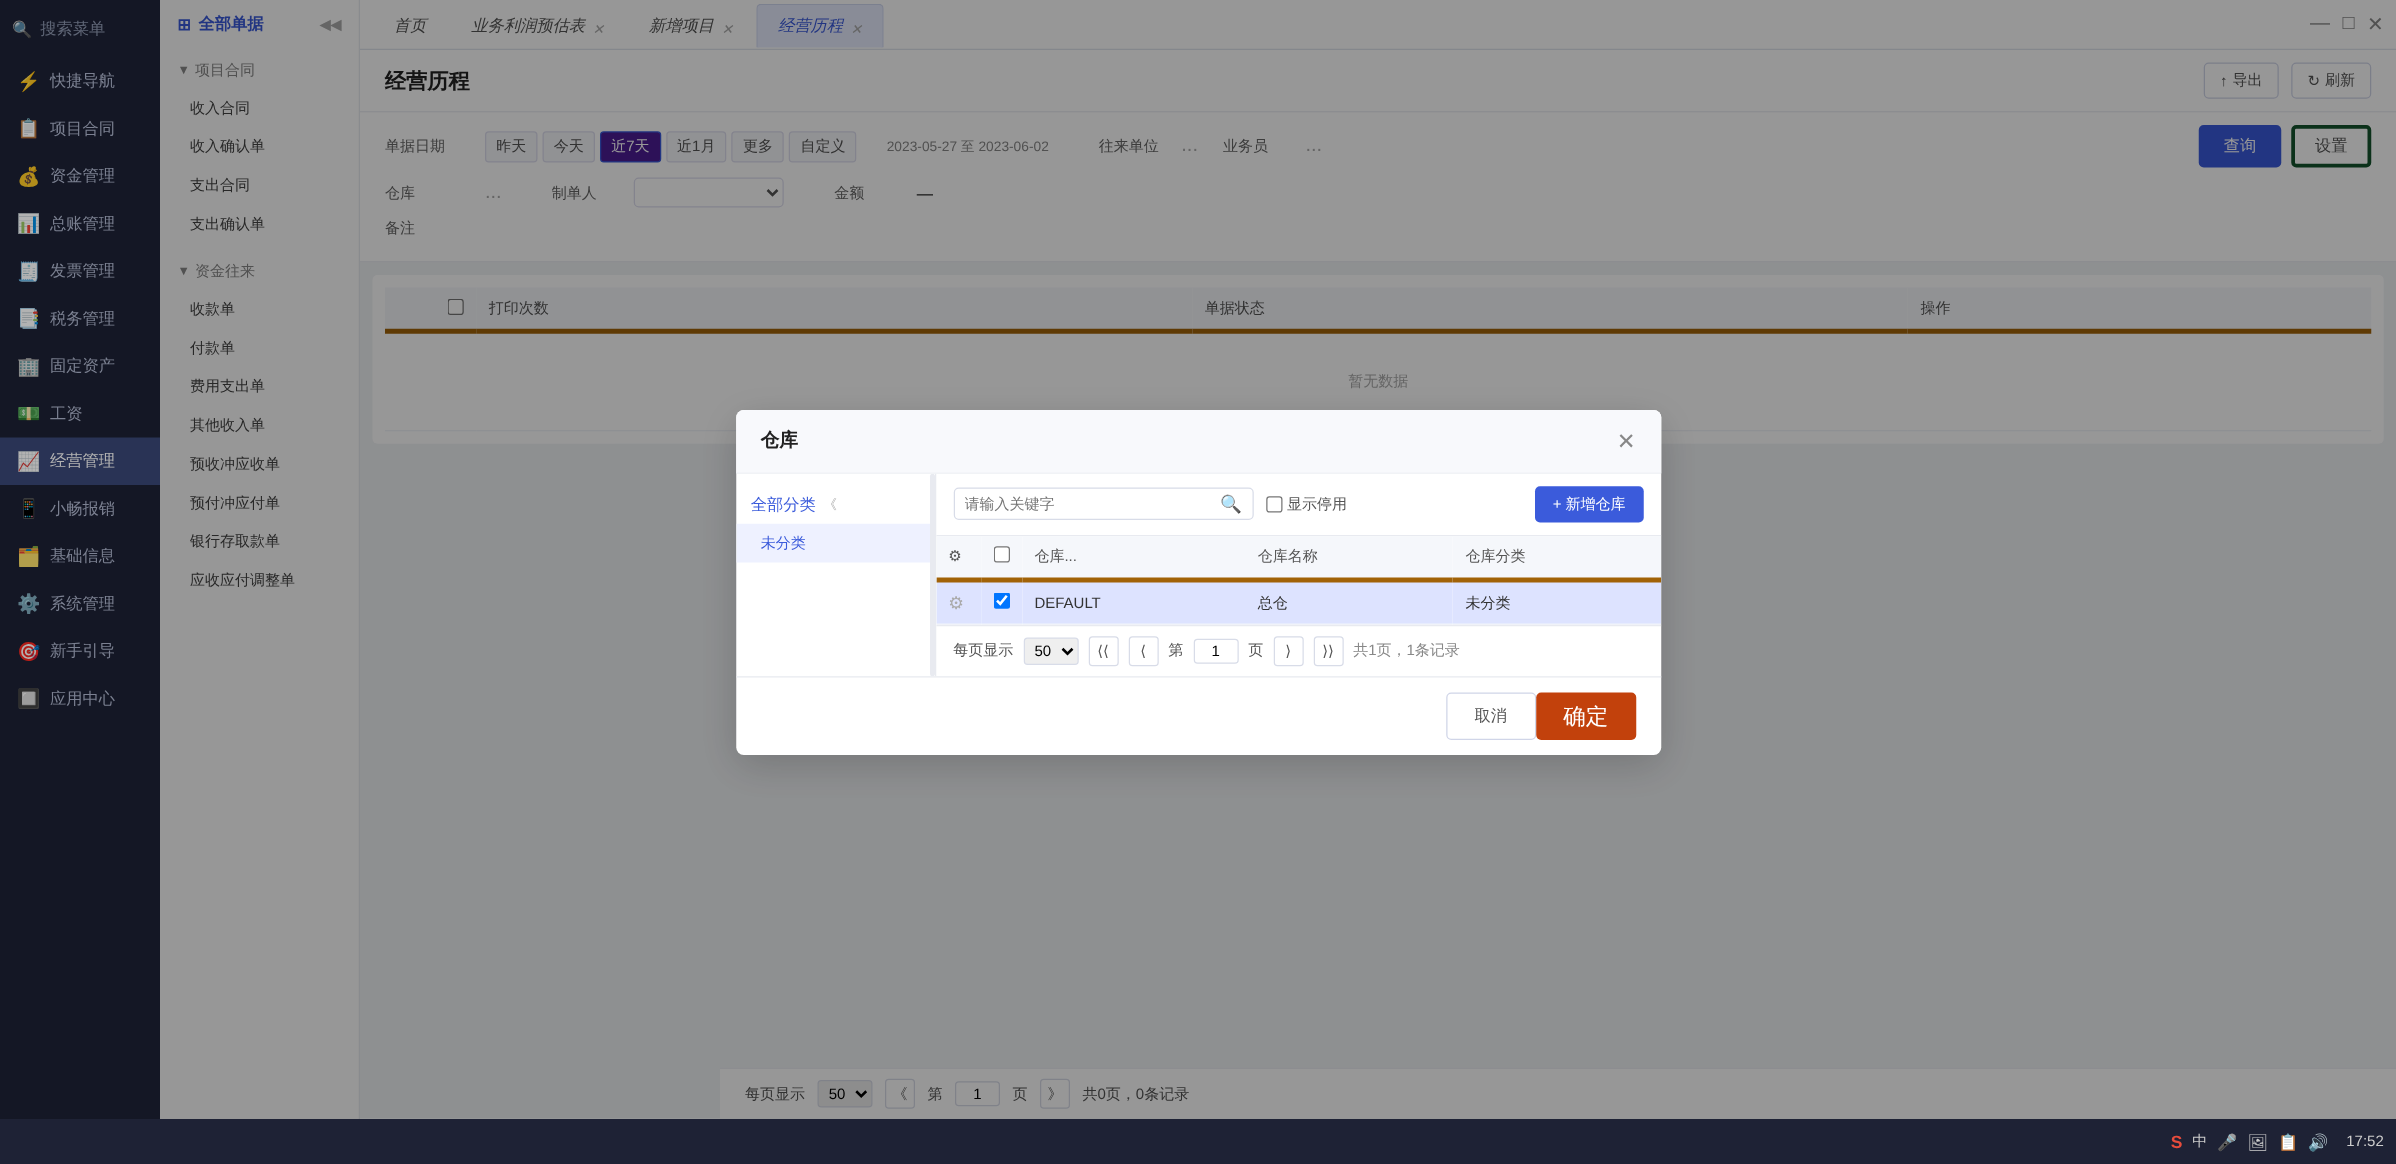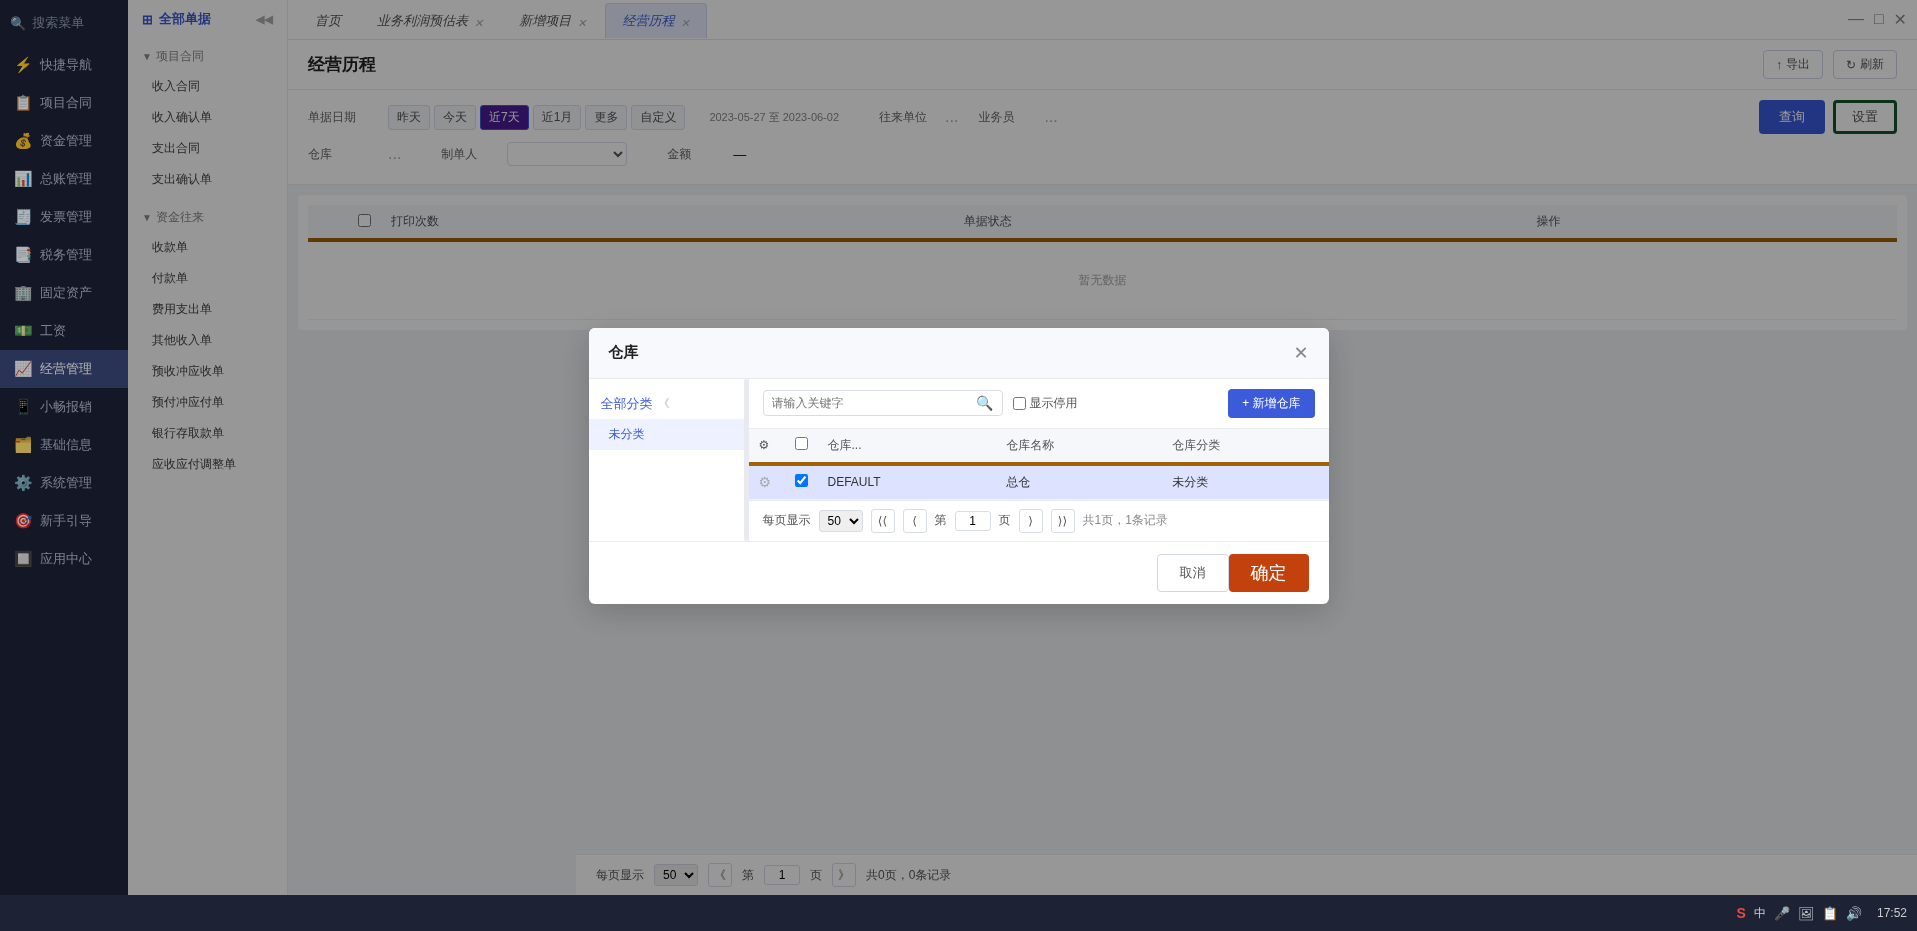--- a/index.html
+++ b/index.html
@@ -328,20 +328,23 @@
       <span class="filter-label">仓库</span>
       <span class="filter-dots">...</span>
       <div style="margin-left:20px;display:flex;align-items:center;gap:6px;">
         <span class="filter-label">制单人</span>
         <select class="filter-select"><option></option></select>
       </div>
       <div style="margin-left:20px;display:flex;align-items:center;gap:6px;">
         <span class="filter-label">金额</span>
         <span>—</span>
       </div>
+    </div>
+    <div class="filter-row" style="margin-top:4px;">
+      <span class="filter-label">备注</span>
     </div>
   </div>
 
   <div style="padding:10px;background:#f0f2f5;flex:1;">
     <div class="content-table-wrapper">
       <table class="data-table">
         <thead>
           <tr>
             <th class="col-sort"></th>
             <th class="col-checkbox"><input type="checkbox" style=""></th>

